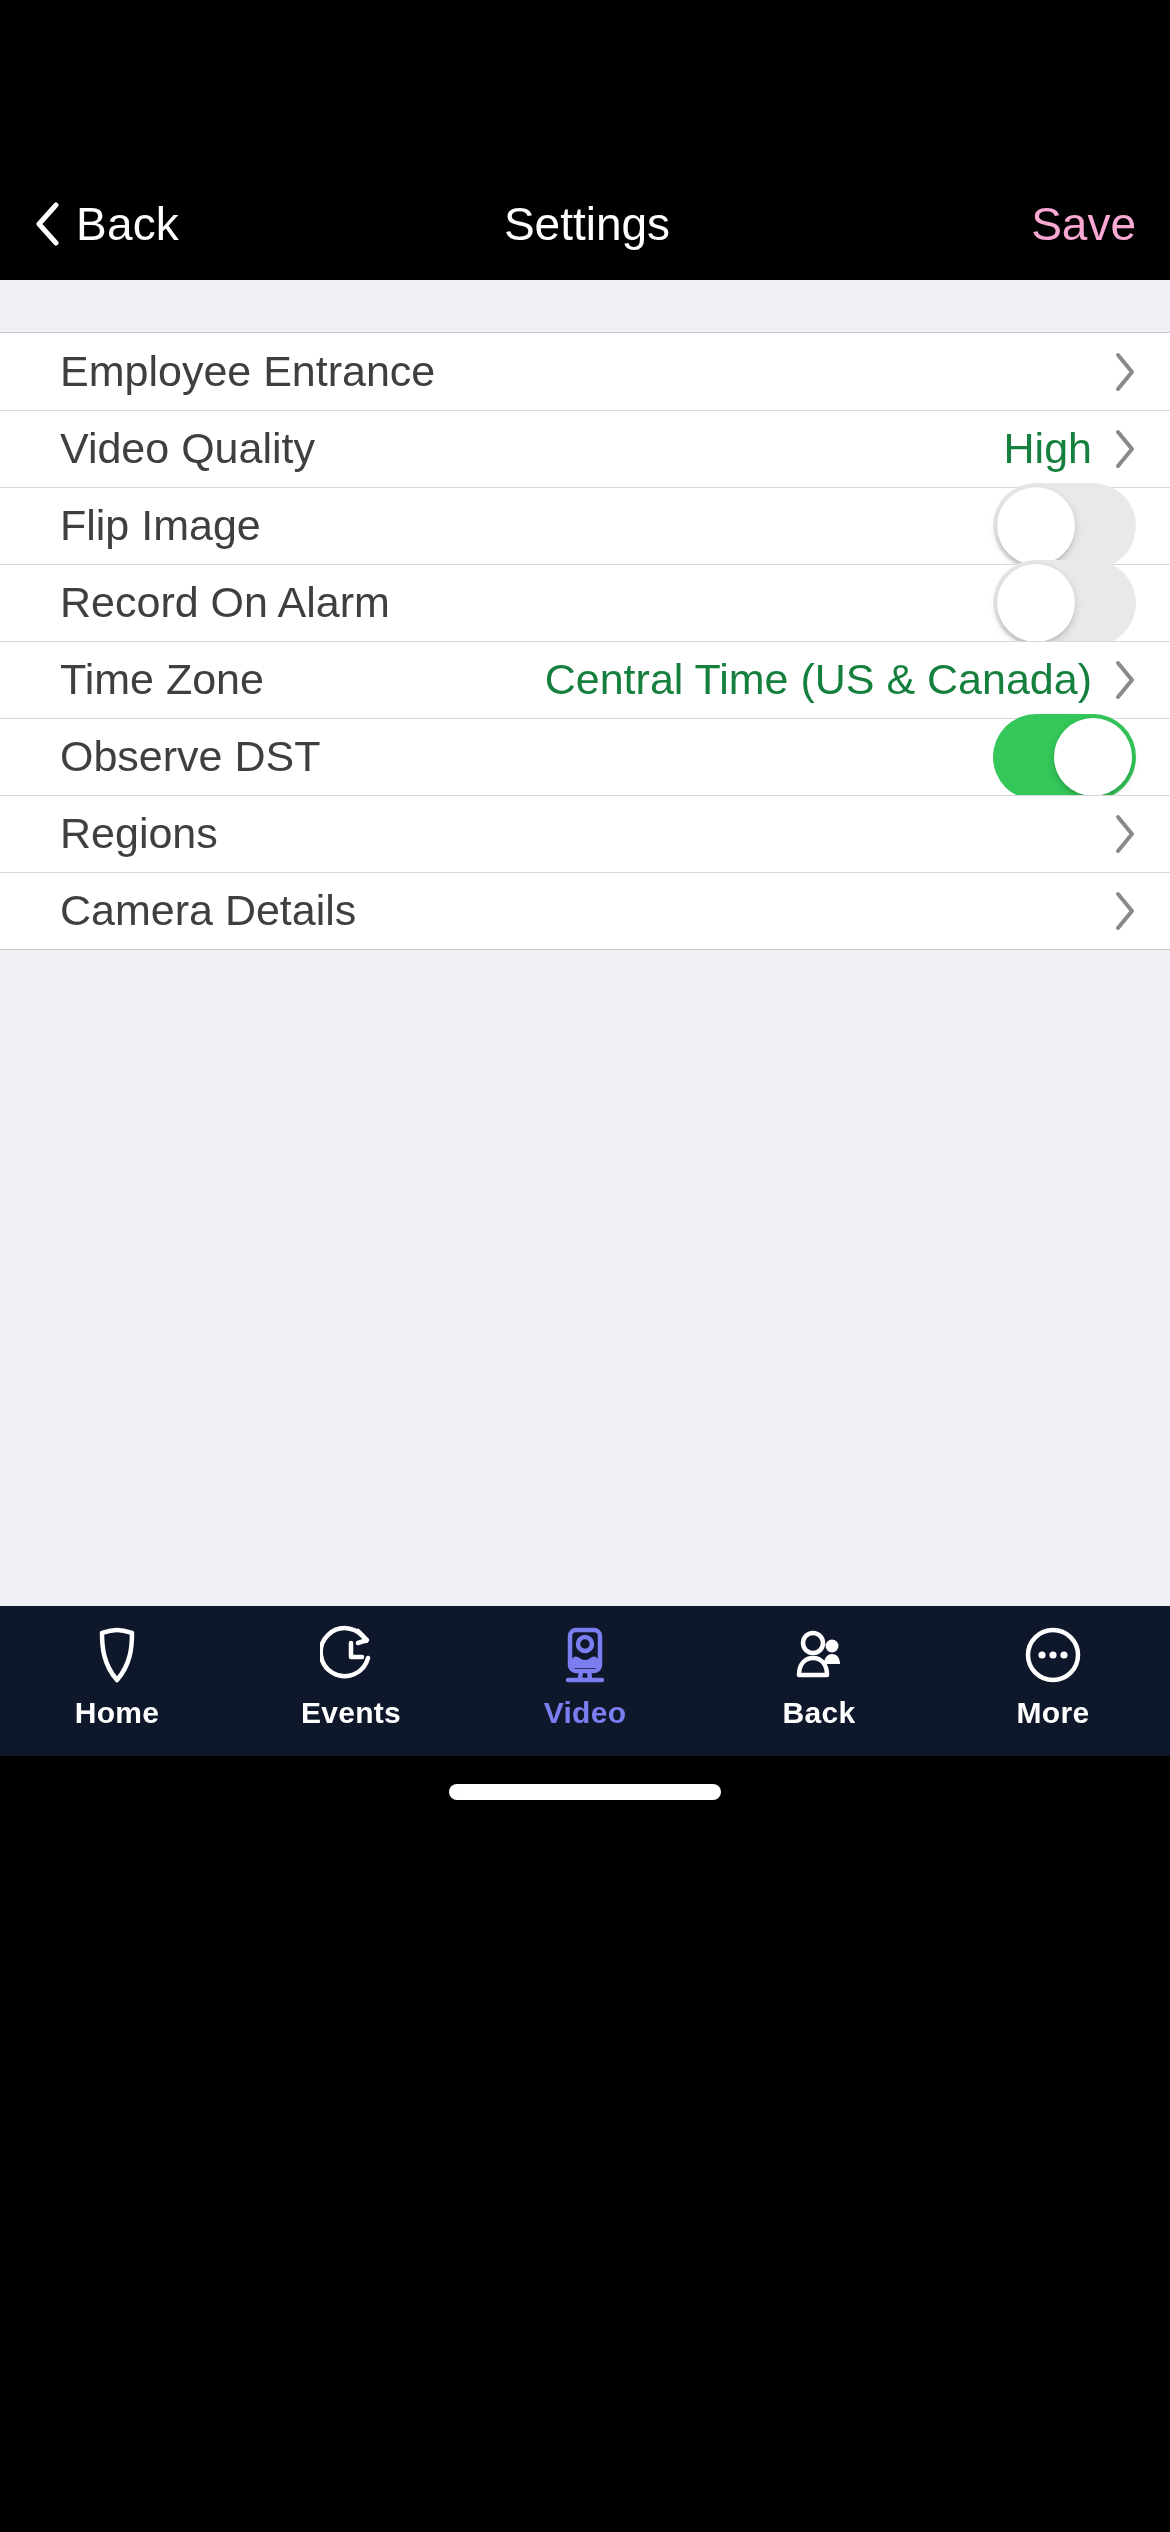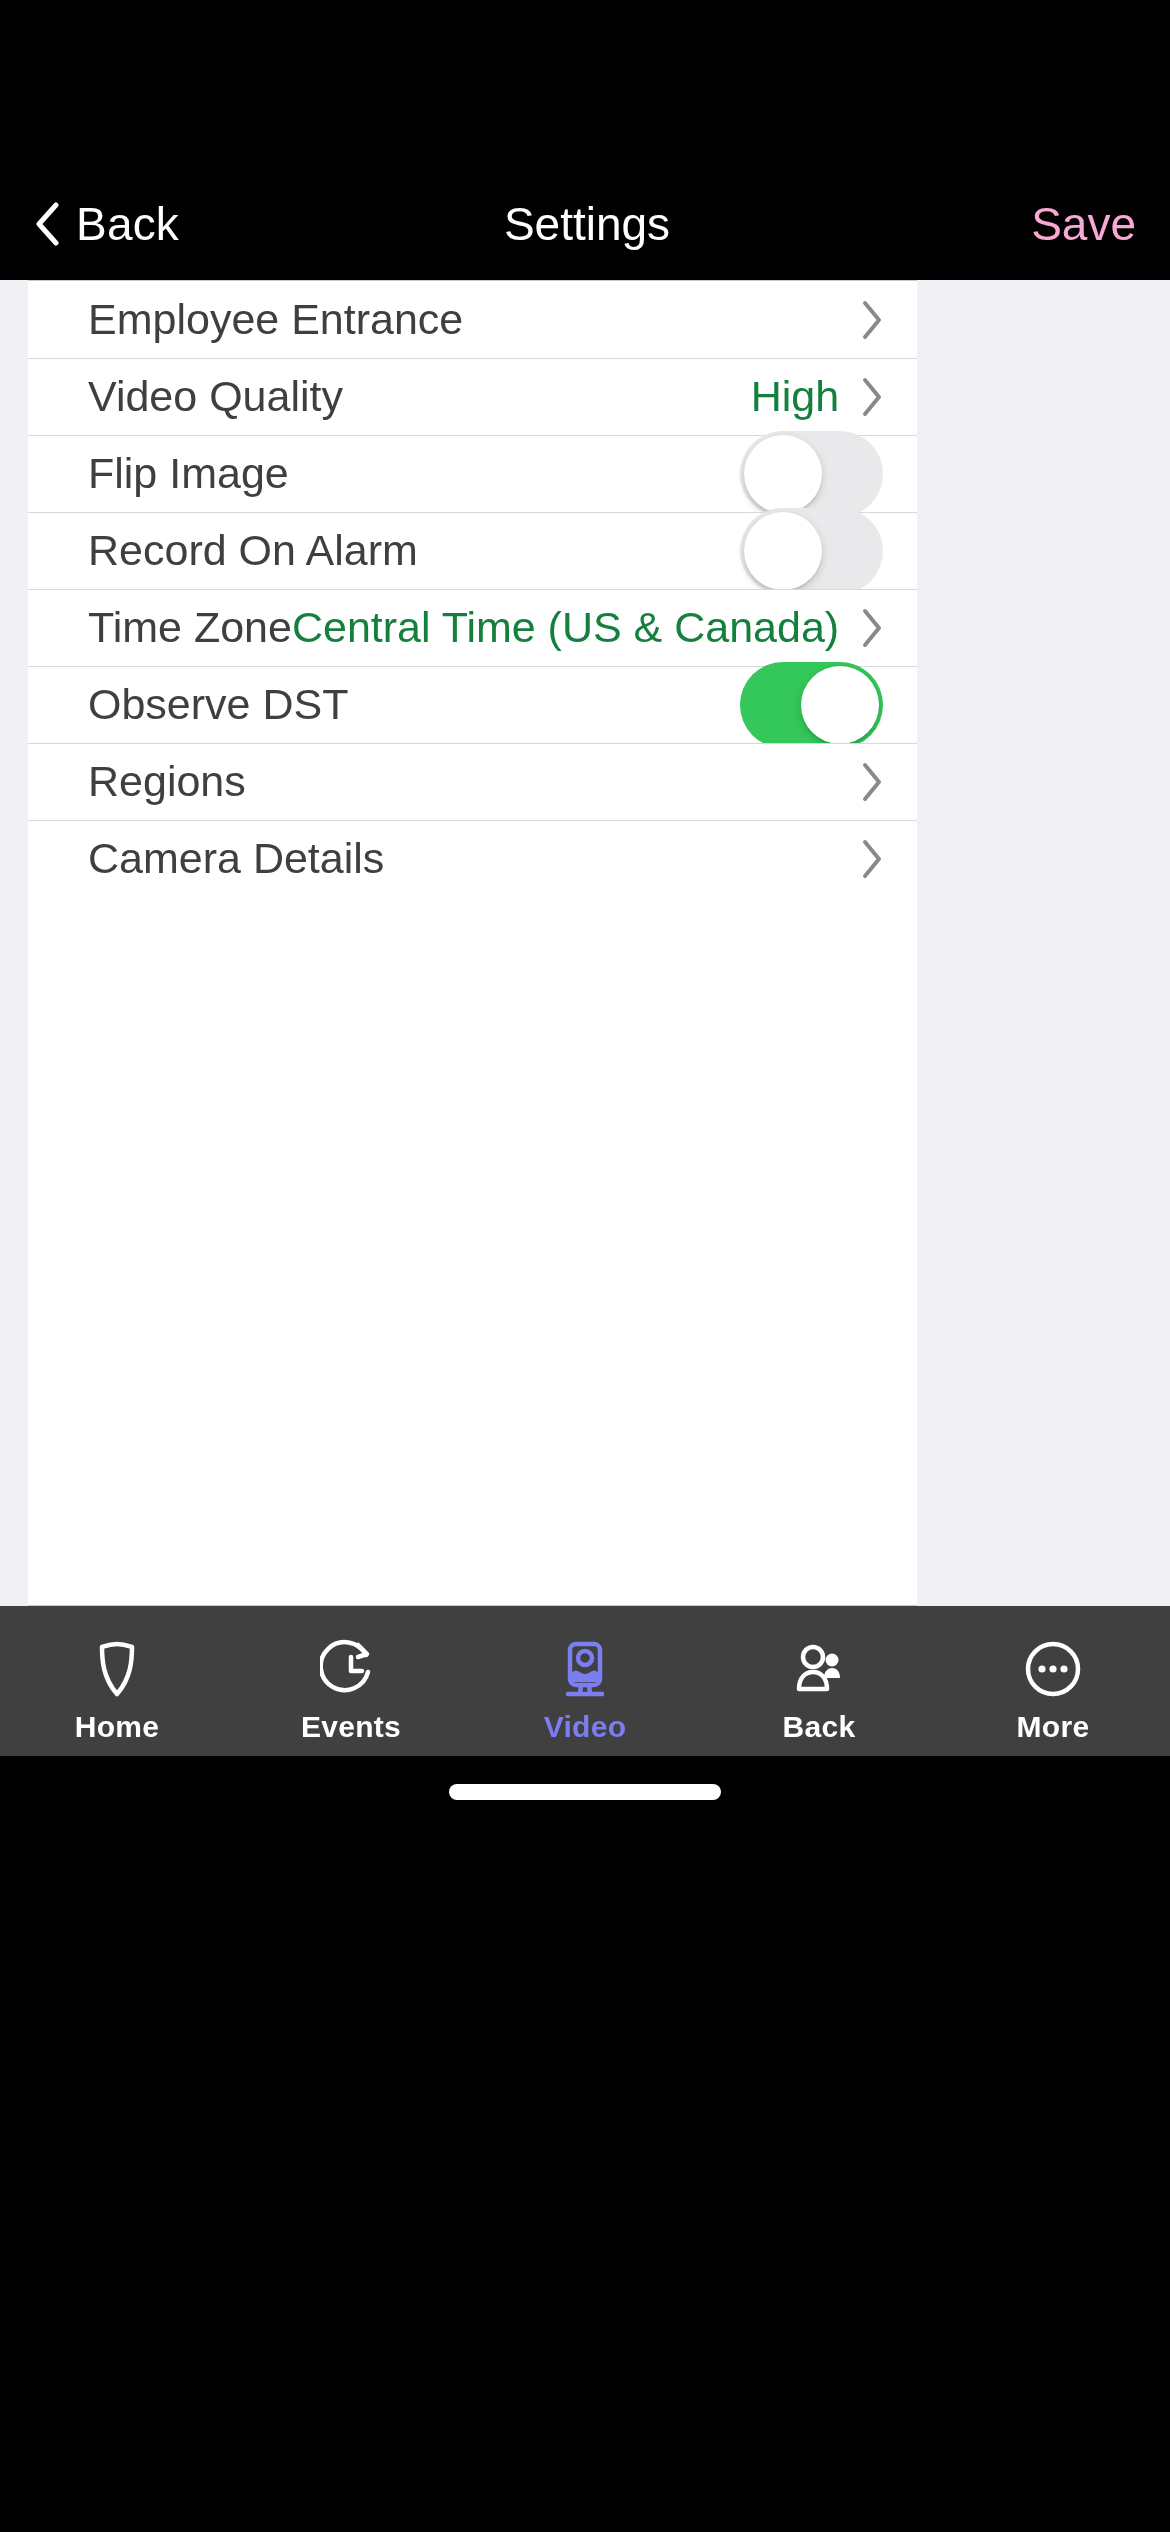--- a/index.html
+++ b/index.html
@@ -81,22 +81,21 @@
     cursor: default;
     z-index: 2;
   }
 
   
   .content {
     flex: 1 1 auto;
     background: #f1f1f5;
     overflow: hidden;
     display: flex;
-    flex-direction: row;
-    padding-left: 28px;
+    flex-direction: column;
   }
 
   .group-gap {
     height: 52px;
     background: #f1f1f5;
     flex: 0 0 auto;
   }
 
   .table {
     background: #ffffff;
@@ -184,24 +183,24 @@
   .toggle.on  .knob { left: 61px; }
 
   .filler {
     flex: 1 1 auto;
     background: #f1f1f5;
   }
 
   
   .tab-bar {
     height: 150px;
-    background: #404040;
-    flex: 0 0 auto;
-    display: flex;
-    align-items: center;
+    background: #0f172a;
+    flex: 0 0 auto;
+    display: flex;
+    align-items: flex-start;
     padding-top: 18px;
   }
 
   .tab {
     flex: 1 1 0;
     display: flex;
     flex-direction: column;
     align-items: center;
     gap: 12px;
     cursor: pointer;

